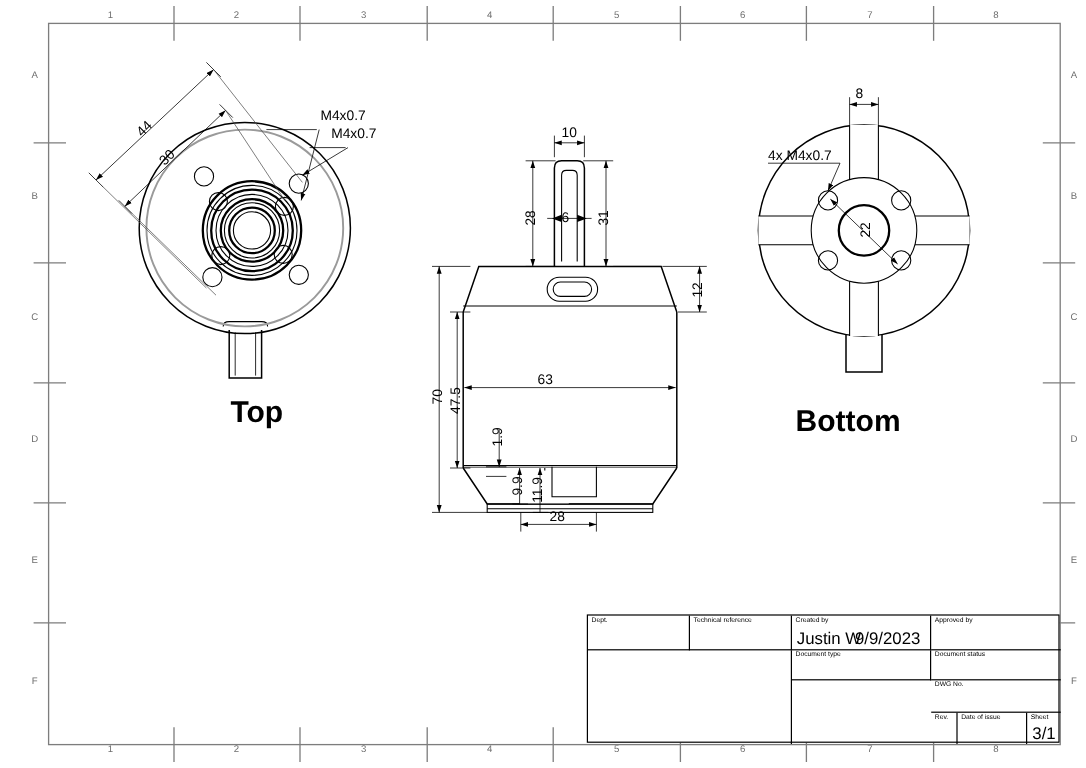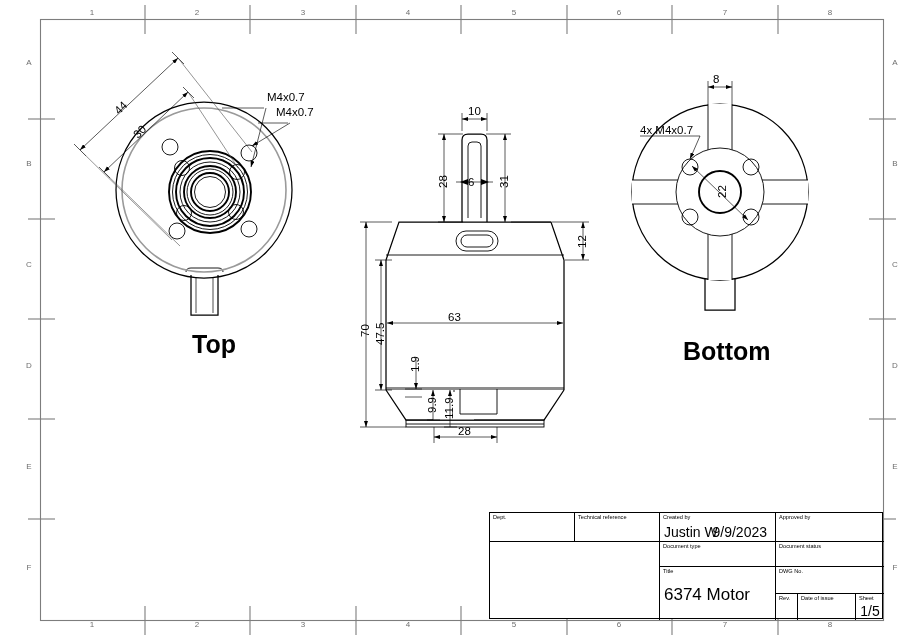--- a/index.html
+++ b/index.html
@@ -422,21 +422,21 @@
 
     <g>
       <line class="dimline" x1="640" y1="136" x2="700" y2="136"></line>
       <line class="dimline" x1="700" y1="136" x2="690" y2="159" marker-end="url(#arrA)"></line>
     </g>
   </svg>
 
   <div class="dimtext" style="left:713px;top:73px;">8</div>
   <div class="dimtext rot90" style="left:716px;top:198px;">22</div>
   <div class="dimtext" style="left:640px;top:124px;">4x M4x0.7</div>
-  <div class="viewlabel" style="left:663px;top:337px;margin-left:20px;">Bottom</div>
+  <div class="viewlabel" style="left:663px;top:337px;">Bottom</div>
 
   <div id="titleblock">
 
     <div class="tb-cell tb-border-r tb-border-b" style="left:0;top:0;width:85px;height:29px;">
       <span class="tb-cap">Dept.</span>
       <span class="tb-val"></span>
     </div>
     <div class="tb-cell tb-border-r tb-border-b" style="left:85px;top:0;width:85px;height:29px;">
       <span class="tb-cap">Technical reference</span>
       <span class="tb-val"></span>
@@ -454,36 +454,32 @@
     <div class="tb-cell tb-border-r" style="left:0;top:29px;width:170px;height:78px;"></div>
     <div class="tb-cell tb-border-r tb-border-b" style="left:170px;top:29px;width:116px;height:25px;">
       <span class="tb-cap">Document type</span>
       <span class="tb-val"></span>
     </div>
     <div class="tb-cell tb-border-b" style="left:286px;top:29px;width:108px;height:25px;">
       <span class="tb-cap">Document status</span>
       <span class="tb-val"></span>
     </div>
 
-    <div class="tb-cell tb-border-r" style="left:170px;top:54px;width:116px;height:53px;">
-      <span class="tb-cap">Title</span>
-      <span class="tb-val big" style="bottom:16px;">6374 Motor</span>
-    </div>
     <div class="tb-cell tb-border-b" style="left:286px;top:54px;width:108px;height:27px;">
       <span class="tb-cap">DWG No.</span>
       <span class="tb-val"></span>
     </div>
 
     <div class="tb-cell tb-border-r" style="left:286px;top:81px;width:22px;height:26px;">
       <span class="tb-cap">Rev.</span>
       <span class="tb-val"></span>
     </div>
     <div class="tb-cell tb-border-r" style="left:308px;top:81px;width:58px;height:26px;">
       <span class="tb-cap">Date of issue</span>
       <span class="tb-val"></span>
     </div>
     <div class="tb-cell" style="left:366px;top:81px;width:28px;height:26px;">
       <span class="tb-cap">Sheet</span>
-      <span class="tb-val ctr">1/5</span>
+      <span class="tb-val ctr">3/1</span>
     </div>
   </div>
 
 </div>
 
 </body></html>

